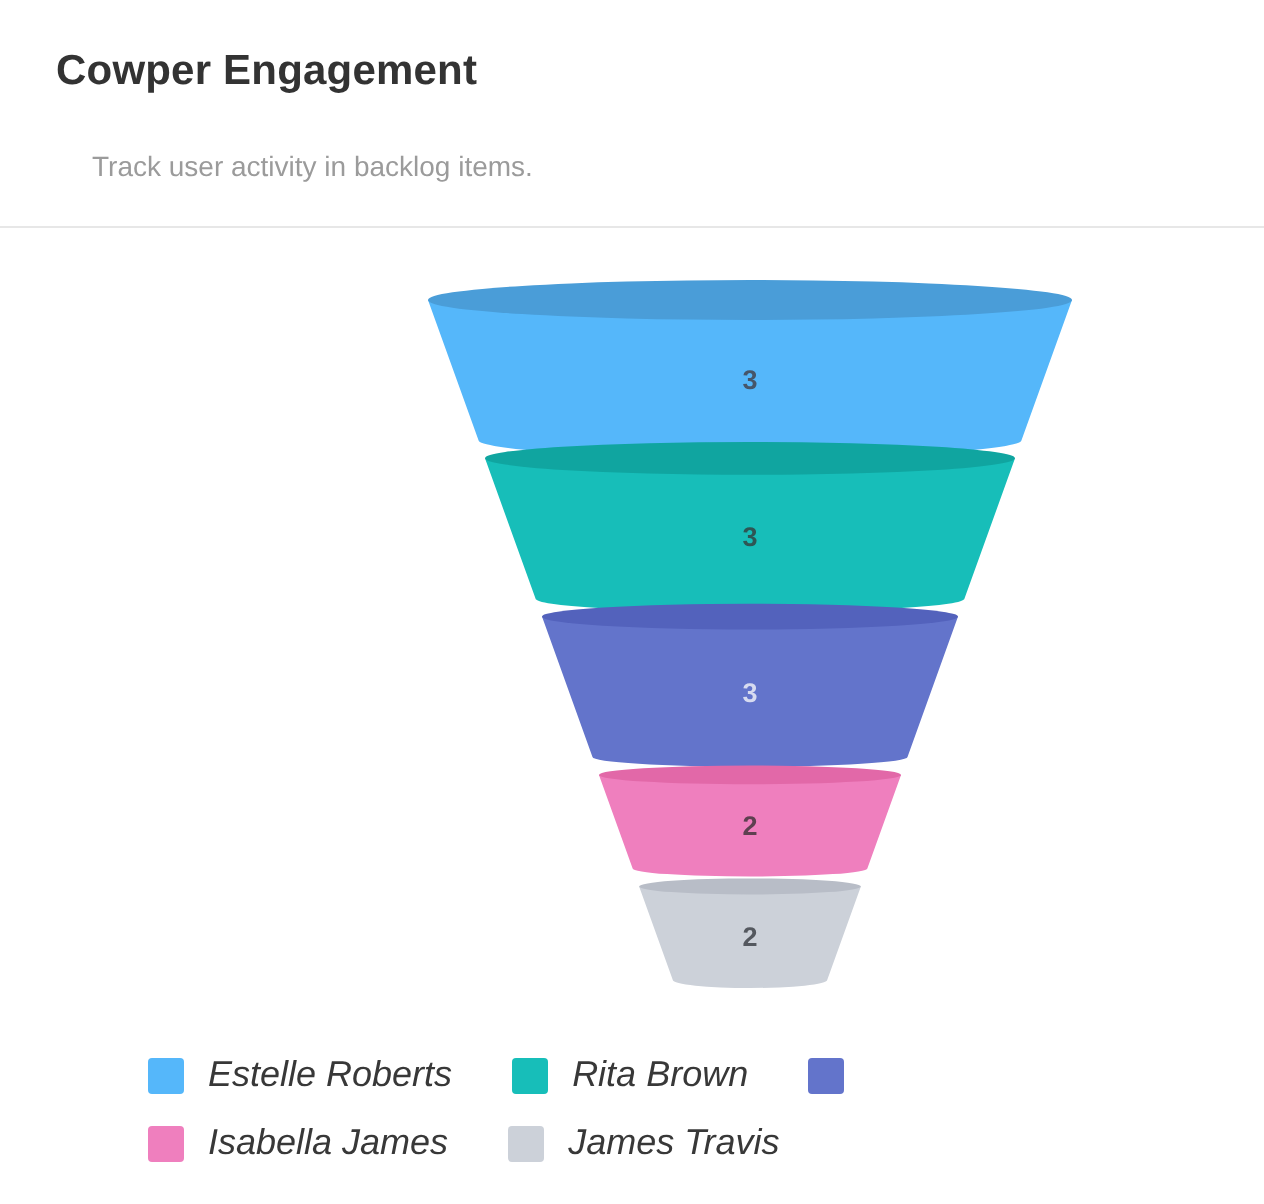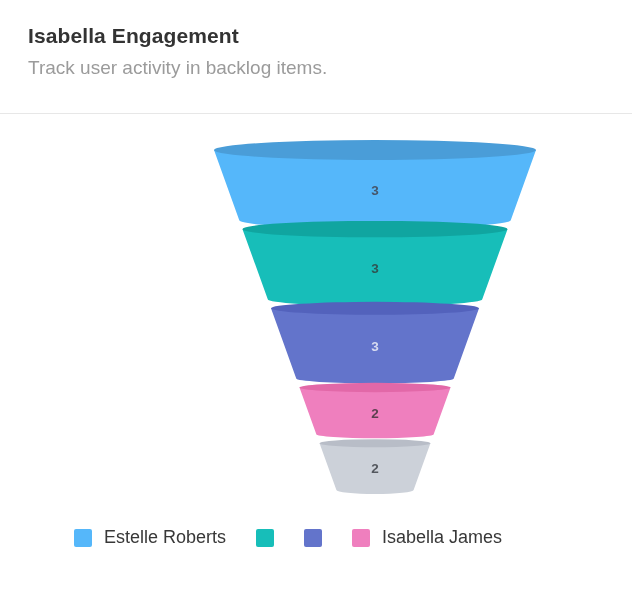--- a/index.html
+++ b/index.html
@@ -15,22 +15,22 @@
     left: 28px; top: 24px;
     margin: 0;
     font-size: 21px;
     font-weight: 700;
     color: #333333;
     letter-spacing: 0.1px;
   }
   .subtitle {
     position: absolute;
     left: 28px; top: 57px;
-    margin: 0;
-    font-size: 19px;
+    margin: 18px;
+    font-size: 14px;
     font-weight: 400;
     color: #9b9b9b;
   }
   .divider {
     position: absolute;
     left: 0; top: 113px;
     width: 632px; height: 1px;
     background: #e7e7e7;
   }
   .chart-area {
@@ -52,38 +52,39 @@
     flex-wrap: wrap;
     column-gap: 30px;
     row-gap: 13px;
     align-items: center;
   }
   .legend-item {
     display: flex;
     align-items: center;
     gap: 12px;
     cursor: pointer;
+    font-style: italic;
   }
   .legend-swatch {
     width: 18px; height: 18px;
     border-radius: 2px;
     flex: 0 0 auto;
   }
   .legend-label {
     font-size: 18px;
     color: #383838;
     white-space: nowrap;
   }
 </style>
 </head>
 <body>
 
 <div class="card">
 
-  <h1 class="title">Isabella Engagement</h1>
+  <h1 class="title">Cowper Engagement</h1>
   <p class="subtitle">Track user activity in backlog items.</p>
   <div class="divider"></div>
 
   <div class="chart-area">
     <svg id="funnel-svg" width="632" height="404" viewBox="0 0 632 404">
         <path d="M 214 36 L 239.25538461538463 106.15384615384616 A 135.74461538461537 8.416166153846152 0 0 0 510.7446153846154 106.15384615384616 L 536 36 Z" fill="#55B7FA"></path>
         <ellipse cx="375" cy="36" rx="161" ry="9.982" fill="#4A9DD8"></ellipse>
         <text x="375" y="80.56792307692308" text-anchor="middle" fill="#46566A" class="funnel-label">3</text>
         <path d="M 242.4953846153846 115.15384615384616 L 267.75076923076927 185.30769230769232 A 107.24923076923076 6.649452307692307 0 0 0 482.24923076923073 185.30769230769232 L 507.50461538461536 115.15384615384616 Z" fill="#17BEB9"></path>
         <ellipse cx="375" cy="115.15384615384616" rx="132.5046153846154" ry="8.215286153846154" fill="#10A5A0"></ellipse>
@@ -100,23 +101,28 @@
       </svg>
   </div>
 
   <div class="legend" id="legend">
       <div class="legend-item">
         <span class="legend-swatch" style="background: rgb(85, 183, 250);"></span>
         <span class="legend-label">Estelle Roberts</span>
       </div>
       <div class="legend-item">
         <span class="legend-swatch" style="background: rgb(23, 190, 185);"></span>
+        <span class="legend-label">Rita Brown</span>
       </div>
       <div class="legend-item">
         <span class="legend-swatch" style="background: rgb(99, 116, 203);"></span>
       </div>
       <div class="legend-item">
         <span class="legend-swatch" style="background: rgb(239, 127, 190);"></span>
         <span class="legend-label">Isabella James</span>
       </div>
+      <div class="legend-item">
+        <span class="legend-swatch" style="background: rgb(204, 209, 217);"></span>
+        <span class="legend-label">James Travis</span>
+      </div>
     </div>
 
 </div>
 
 </body></html>

